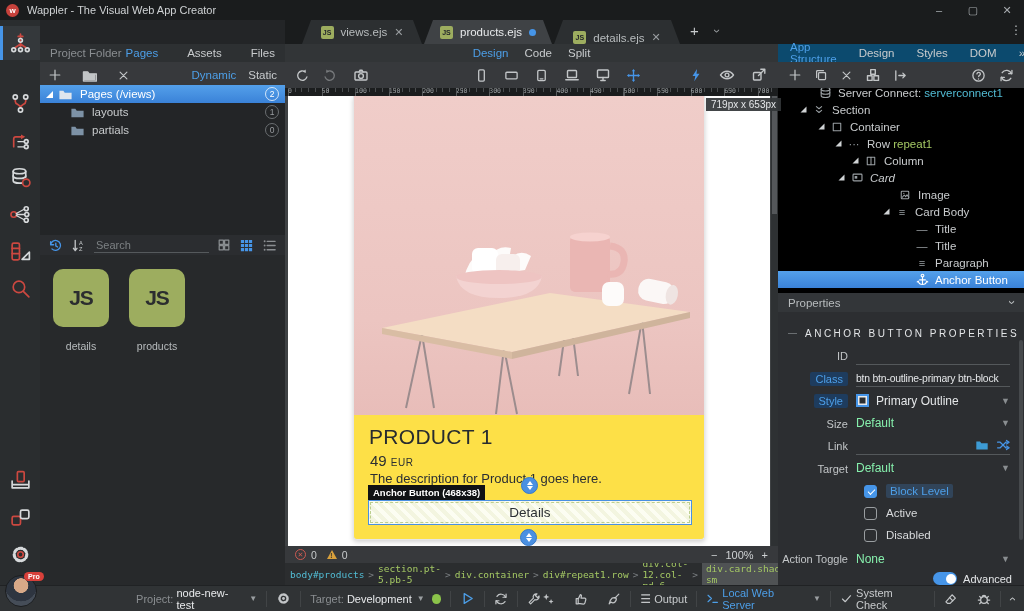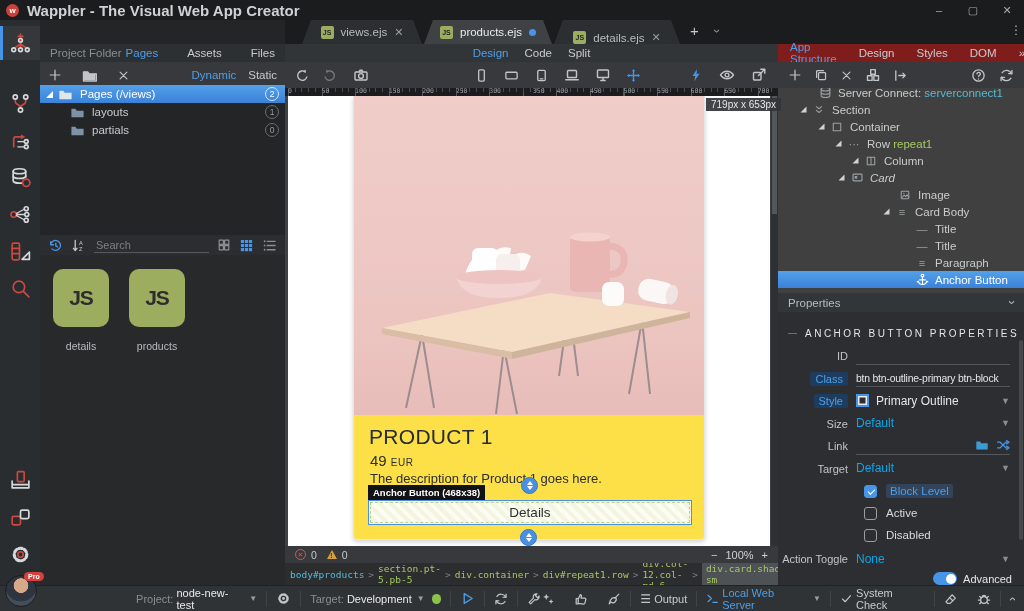--- a/index.html
+++ b/index.html
@@ -8,35 +8,35 @@
          font-family:"Liberation Sans",sans-serif; color:#c8cbcd; font-size:11px; -webkit-font-smoothing:antialiased; }
   .abs { position:absolute; }
   svg.ic { display:inline-block; vertical-align:middle; fill:none; stroke:#c2c5c7; stroke-width:1.4; stroke-linecap:round; stroke-linejoin:round; }
   .blue { color:#4d9fe8; }
   .dim { color:#8a8e91; }
 
   
   .titlebar { position:absolute; top:0; left:0; width:1024px; height:20px; background:#1a1c1d; display:flex; align-items:center; }
   .logo { width:13px; height:13px; border-radius:50%; background:#c7423c; margin:0 8px 0 6px; display:flex; align-items:center; justify-content:center;
           color:#fff; font-size:8px; font-weight:bold; }
-  .wtitle { font-size:15px; color:#cfd2d4;font-weight:bold; }
+  .wtitle { font-size:11px; color:#cfd2d4; }
   .wctrls { margin-left:auto; display:flex; }
   .wctrl { width:34px; height:20px; display:flex; align-items:center; justify-content:center; color:#a8acb0; font-size:11px; }
 
   
   .rail { position:absolute; top:20px; left:0; width:40px; height:565px; background:#2a2d2f; }
   .rail-item { position:absolute; left:0; width:40px; height:34px; display:flex; align-items:center; justify-content:center; }
   .rail-item.active { background:#34383b; box-shadow:inset 3px 0 0 #4695e8; }
   svg.rl { fill:none; stroke-width:1.6; stroke-linecap:round; stroke-linejoin:round; }
 
   
   .hdr { position:absolute; top:44px; height:18px; display:flex; align-items:center; font-size:11.5px; }
   .hdr-left { left:40px; width:245px; background:#2d3032; padding:0 10px; }
   .hdr-center { left:285px; width:493px; background:#323537; justify-content:center; gap:16px; }
-  .hdr-right { left:778px; width:246px; background:#7f1d1d; padding:0 12px; gap:22px; }
+  .hdr-right { left:778px; width:246px; background:#0c4a6e; padding:0 12px; gap:22px; }
   .toolrow { position:absolute; top:62px; height:26px; background:#37393c; display:flex; align-items:center; }
   .tr-left { left:40px; width:245px; padding:0 8px; gap:20px; }
   .tr-center { left:285px; width:493px; }
   .tr-right { left:778px; width:246px; padding:0 10px; gap:12px; }
   .tbtn { display:flex; align-items:center; justify-content:center; }
 
   
   .tabstrip { position:absolute; top:20px; left:285px; width:739px; height:24px; background:#1a1c1d; }
   .etab { position:absolute; top:0; height:24px; background:#2c2f31; clip-path:polygon(9px 0, calc(100% - 9px) 0, 100% 100%, 0 100%);
           display:flex; align-items:center; justify-content:center; gap:7px; font-size:11.5px; color:#b8bcbe; }
@@ -96,40 +96,40 @@
   .errico { width:11px; height:11px; border:1.3px solid #cd5a52; border-radius:50%; color:#cd5a52; font-size:7px; display:flex; align-items:center; justify-content:center; }
   .warntri { position:relative; width:0; height:0; border-left:5.5px solid transparent; border-right:5.5px solid transparent; border-bottom:9.5px solid #d8a03c; }
   .warntri::after { content:"!"; position:absolute; left:-1.5px; top:2px; color:#2b2d2f; font-size:6.5px; font-weight:bold; }
   .zoomctl { margin-left:auto; display:flex; align-items:center; gap:8px; color:#cfd2d4; font-size:11px; }
   .crumbs { position:absolute; top:563px; left:285px; width:493px; height:22px; background:#2b2d2f; display:flex; align-items:center;
             font-family:"DejaVu Sans Mono",monospace; font-size:9.5px; padding-left:5px; overflow:hidden; }
   .crumb-id { color:#52bcd4; } .crumb-cl { color:#a5c964; } .csep { color:#7a7e81; margin:0 4px; }
   .crumb-hl { display:flex; align-items:center; background:#4f5254; height:22px; padding-left:4px; flex:1; }
 
   
-  .rp-tree { position:absolute; top:88px; left:778px; width:246px; height:205px; background:#404040; overflow:hidden; }
+  .rp-tree { position:absolute; top:88px; left:778px; width:246px; height:205px; background:#000000; overflow:hidden; }
   .rrow { height:17px; display:flex; align-items:center; font-size:11.5px; color:#c8cbcd; white-space:nowrap; }
   .rrow .exp { transform:scale(.85); }
   .rrow.sel { background:linear-gradient(#54a0ea,#3a82d8); color:#fff; }
   .tico { flex:none; width:14px; margin-right:6px; display:flex; align-items:center; justify-content:center; color:#9aa0a4; font-size:11px; }
   .rrow.sel .tico { color:#fff; }
   .spc { flex:none; width:15px; }
   .cyan { color:#52bcd4; } .green { color:#a5c964; }
   .props-hdr { position:absolute; top:293px; left:778px; width:246px; height:19px; background:#333639; display:flex; align-items:center;
                padding:0 10px; font-size:11.5px; color:#b8bcbe; }
   .props { position:absolute; top:312px; left:778px; width:246px; height:273px; background:#2c2e31; overflow:hidden; }
   .pheading { display:flex; align-items:center; gap:8px; margin:16px 10px 6px 10px; color:#e4e6e8; font-size:10px; letter-spacing:2.5px; white-space:nowrap; }
   .pheading::before { content:""; width:9px; height:1px; background:#6a6e71; flex:none; }
   .pheading::after { content:""; flex:1; height:1px; background:#6a6e71; }
   .prow { display:flex; align-items:center; height:22.5px; padding-right:14px; }
   .plab { width:70px; text-align:right; flex:none; color:#c2c5c7; font-size:11px; }
   .plab .chip { background:#1e3c5e; color:#4d9fe8; padding:1px 5px; border-radius:2px; }
   .pfield { flex:1; margin-left:8px; display:flex; align-items:center; border-bottom:1px solid #54585b; height:17px; position:relative; font-size:11px; color:#e4e6e8; }
   .pfield.noline { border-bottom-color:transparent; }
-  .pval-dim { color:#0ea5e9; font-size:12px;text-align:right; }
+  .pval-dim { color:#86efac; font-size:12px;text-align:right; }
   .ddarrow { margin-left:auto; color:#8a8e91; font-size:9px; }
   .classval { font-size:10.4px; letter-spacing:-.2px; white-space:nowrap; }
   .swatch { width:13px; height:13px; border:2px solid #4695e8; box-shadow:inset 0 0 0 1.5px #e8eaec; margin-right:7px; flex:none; background:#2c2e31; }
   .cb { width:13px; height:13px; border:1.4px solid #9a9ea1; border-radius:3px; margin-right:9px; flex:none; position:relative; }
   .cb.on { background:#4695e8; border-color:#4695e8; }
   .cb.on::after { content:""; position:absolute; left:2.5px; top:3px; width:6px; height:3px; border-left:1.6px solid #fff; border-bottom:1.6px solid #fff; transform:rotate(-45deg); }
   .cbrow { display:flex; align-items:center; height:22px; padding-left:86px; font-size:11.5px; color:#d8dadc; }
   .cbrow .hl { background:rgba(70,149,232,.22); padding:1px 4px; border-radius:2px; }
   .advrow { position:absolute; right:12px; bottom:0px; display:flex; align-items:center; gap:6px; color:#e4e6e8; font-size:11px; }
   .toggle { width:24px; height:13px; border-radius:7px; background:#4695e8; position:relative; }
@@ -689,21 +689,21 @@
 
   <div class="ruler">
       <div id="ruler-labels" style="position:relative;width:100%;height:100%">
         <span class="rlab" style="left: 3px;">0</span>
         <span class="rlab" style="left: 36.55px;">50</span>
         <span class="rlab" style="left: 70.1px;">100</span>
         <span class="rlab" style="left: 103.65px;">150</span>
         <span class="rlab" style="left: 137.2px;">200</span>
         <span class="rlab" style="left: 170.75px;">250</span>
         <span class="rlab" style="left: 204.3px;">300</span>
-        <span class="rlab" style="left: 237.85px; margin-left: 10px;">350</span>
+        <span class="rlab" style="left: 237.85px;">350</span>
         <span class="rlab" style="left: 271.4px;">400</span>
         <span class="rlab" style="left: 304.95px;">450</span>
         <span class="rlab" style="left: 338.5px;">500</span>
         <span class="rlab" style="left: 372.05px;">550</span>
         <span class="rlab" style="left: 405.6px;">600</span>
         <span class="rlab" style="left: 439.15px;">650</span>
         <span class="rlab" style="left: 472.7px;">700</span>
       </div>
     </div>
   <div class="ruler2"></div>

